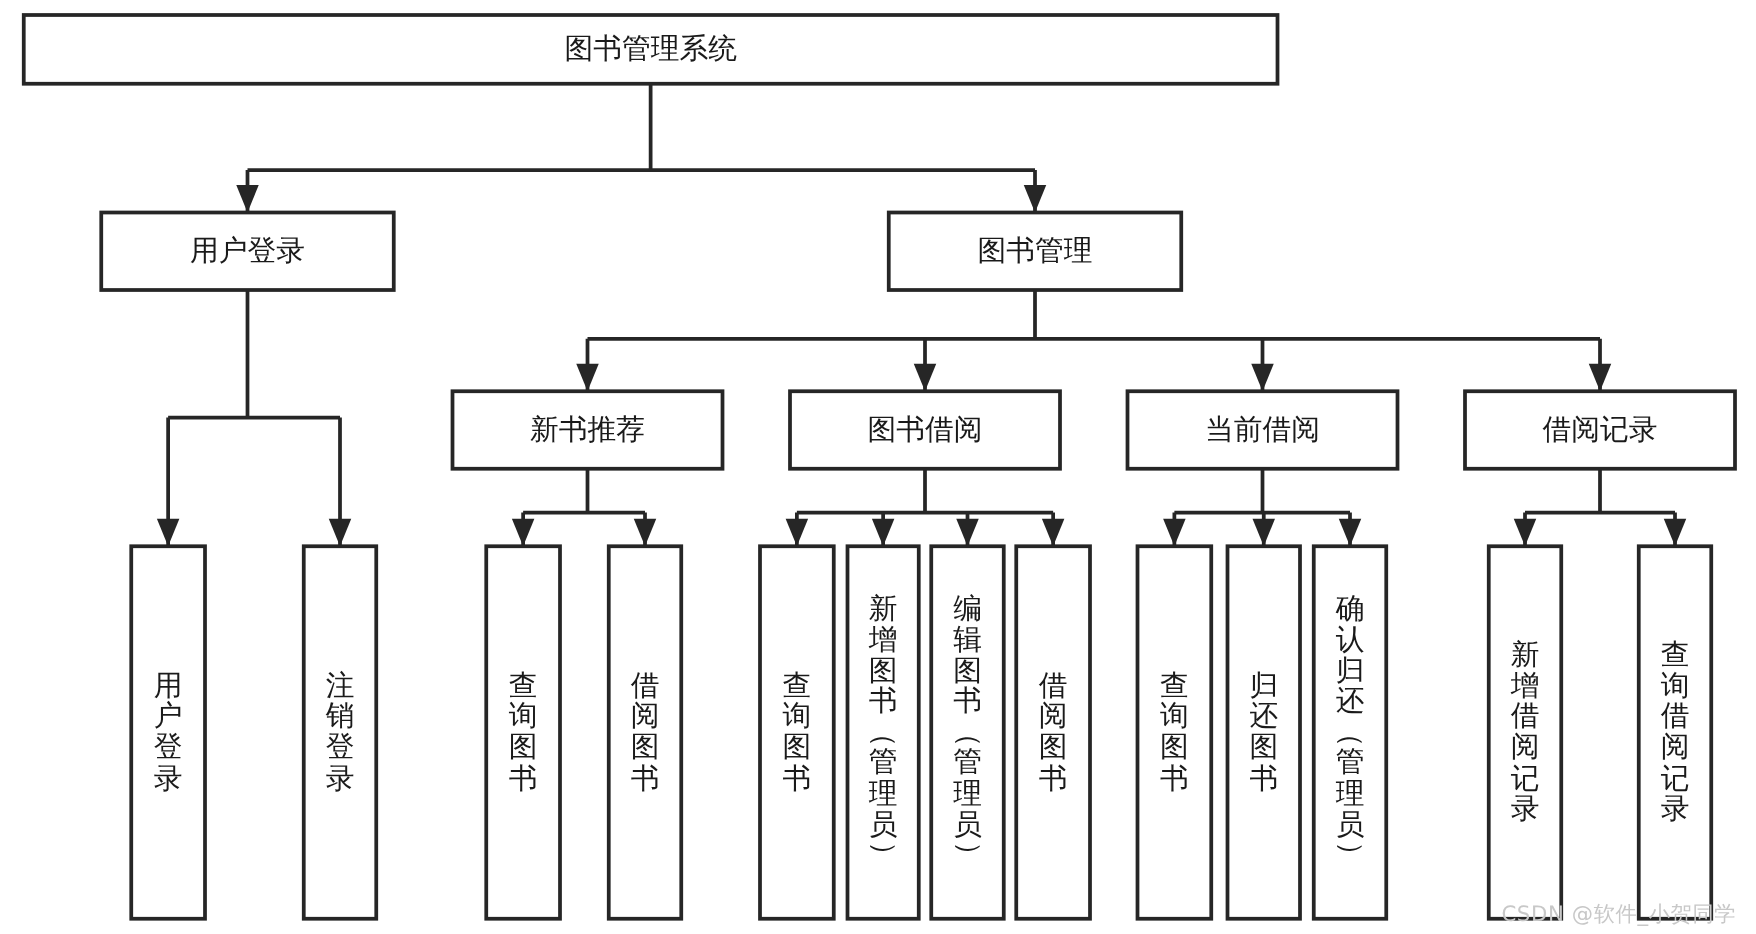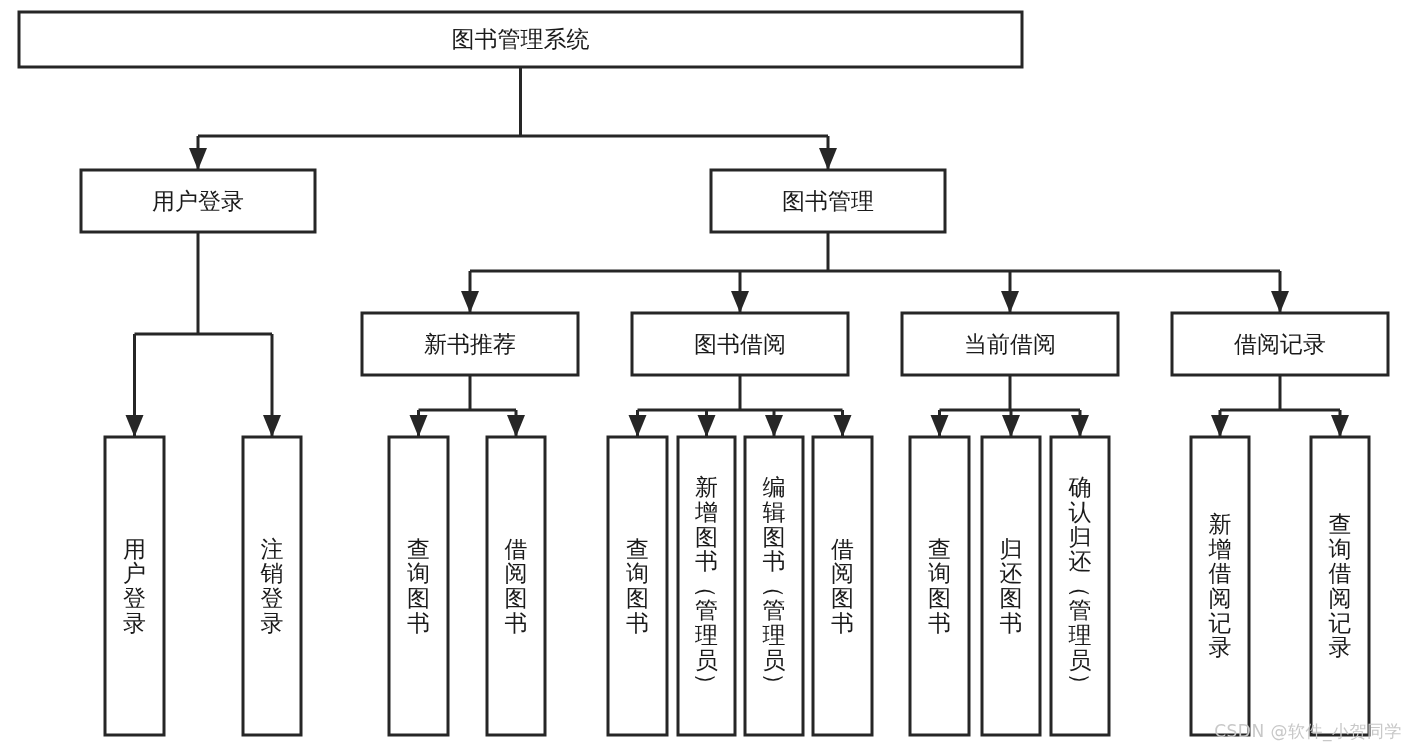--- a/index.html
+++ b/index.html
@@ -43,21 +43,21 @@
     stroke-width: 3;
     fill: none;
     stroke-linecap: butt;
   }
   .arrow-head {
     fill: #262626;
     stroke: none;
   }
   .watermark {
     position: absolute;
-    right: 3px;
+    right: 16px;
     bottom: 4px;
     font-family: "DejaVu Sans", "Liberation Sans", sans-serif;
     font-size: 17px;
     color: #c8c8c8;
     white-space: nowrap;
     letter-spacing: 0.5px;
   }
   
   .vlabel {
     position: absolute;

